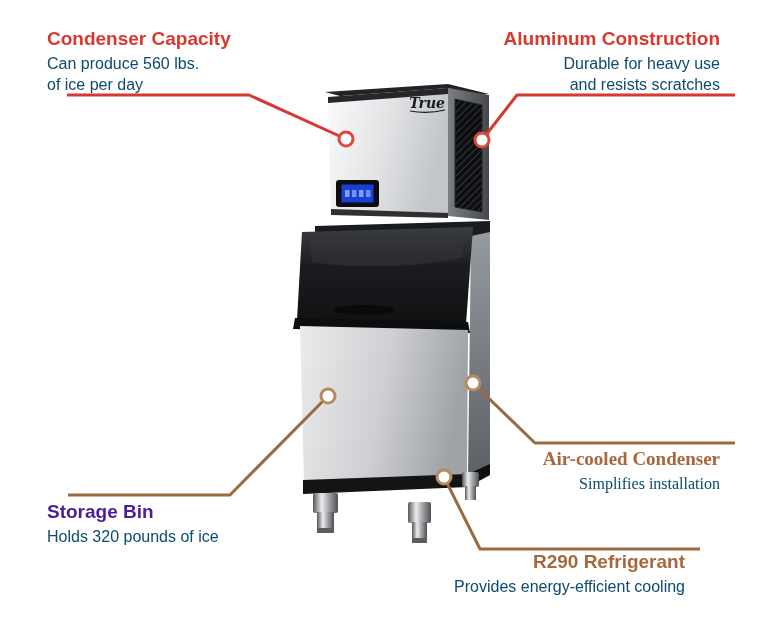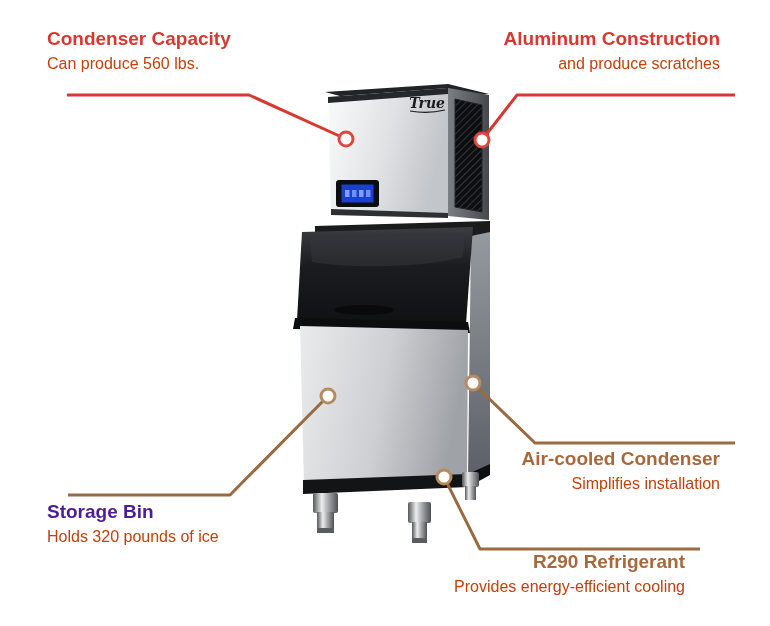--- a/index.html
+++ b/index.html
@@ -6,21 +6,21 @@
   .stage{
     position:relative;width:770px;height:626px;background:#ffffff;overflow:hidden;
     font-family:"Liberation Sans", sans-serif;
   }
   .machine-layer{position:absolute;left:0;top:0;width:770px;height:626px;padding-left:16px;}
   .callout{position:absolute;}
   .callout .title{
     font-size:19px;font-weight:700;line-height:23px;margin:0 0 3px 0;white-space:nowrap;
   }
   .callout .line{
-    font-size:16px;color:#c2410c;line-height:21px;white-space:nowrap;
+    font-size:16px;color:#0c4a6e;line-height:21px;white-space:nowrap;
   }
   .align-left{text-align:left;}
   .align-right{text-align:right;}
   .accent-red{color:#d83830;}
   .accent-brown{color:#a8683c;}
   .accent-rust{color:#4c1d95;}
 </style>
 </head>
 <body>
 
@@ -128,28 +128,30 @@
         <circle cx="312" cy="396" r="7" stroke="#b78b60"></circle>
         <circle cx="457" cy="383" r="7" stroke="#b78b60"></circle>
         <circle cx="428" cy="477" r="7" stroke="#b78b60"></circle>
       </g>
     </svg>
   </div>
 
   <div class="callout align-left" style="left:47px;top:27px;">
     <div class="title accent-red">Condenser Capacity</div>
     <div class="line">Can produce 560 lbs.</div>
+    <div class="line">of ice per day</div>
   </div>
 
   <div class="callout align-right" style="right:50px;top:27px;">
     <div class="title accent-red">Aluminum Construction</div>
-    <div class="line">and produce scratches</div>
+    <div class="line">Durable for heavy use</div>
+    <div class="line">and resists scratches</div>
   </div>
 
-  <div class="callout align-right" style="right:50px;top:447px;">
+  <div class="callout align-right" style="right:50px;top:447px;font-family:Liberation Serif, serif;">
     <div class="title accent-brown">Air-cooled Condenser</div>
     <div class="line">Simplifies installation</div>
   </div>
 
   <div class="callout align-left" style="left:47px;top:500px;">
     <div class="title accent-rust">Storage Bin</div>
     <div class="line">Holds 320 pounds of ice</div>
   </div>
 
   <div class="callout align-right" style="right:85px;top:550px;">

